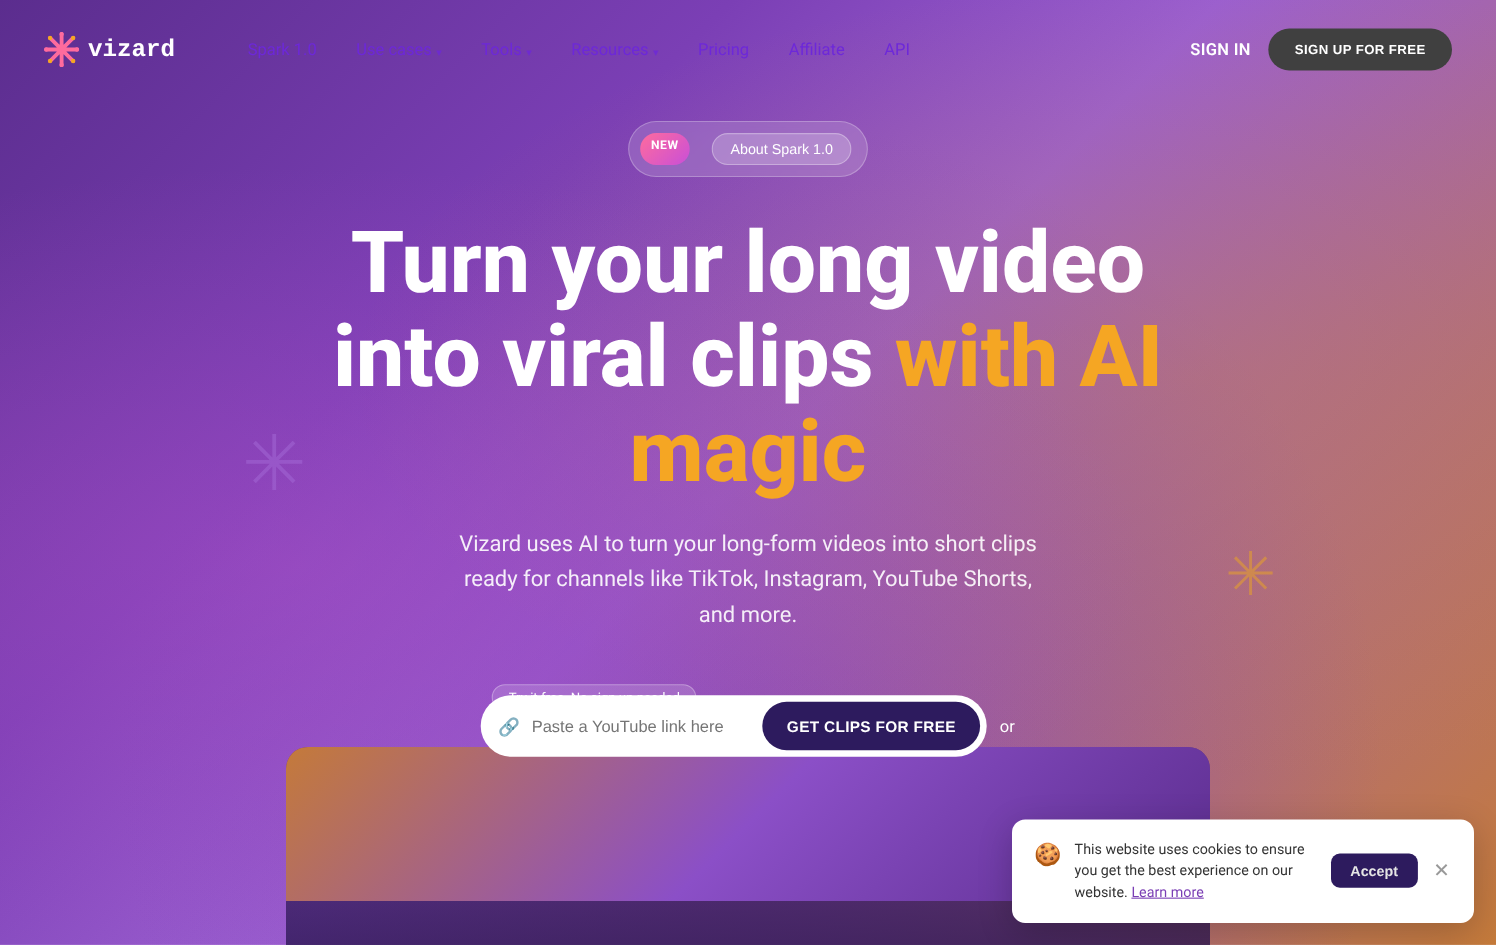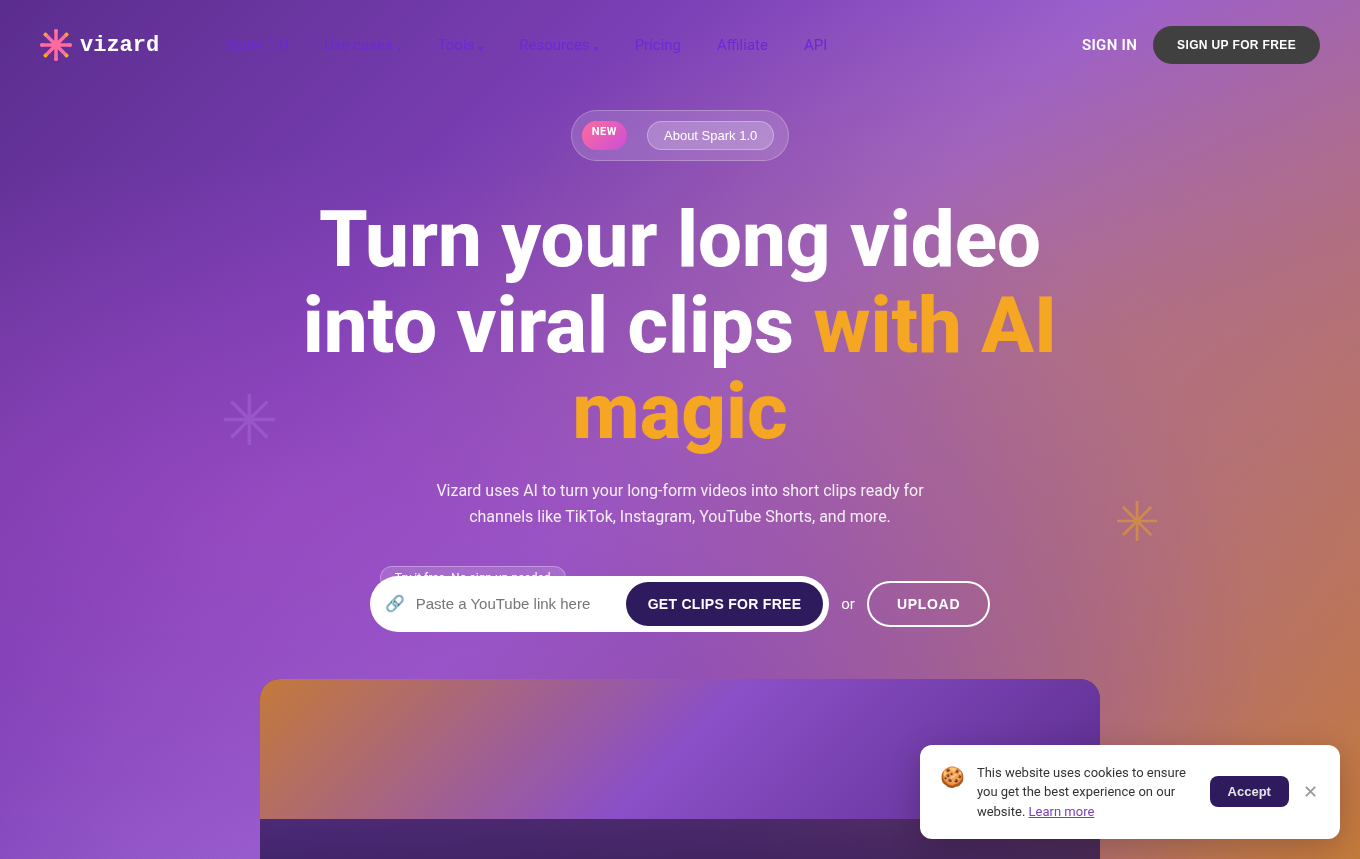--- a/index.html
+++ b/index.html
@@ -177,21 +177,21 @@
       max-width: 900px;
       margin-bottom: 24px;
     }
     .hero-title .highlight {
       color: #f5a623;
     }
 
     
     .hero-subtitle {
       color: rgba(255, 255, 255, 0.9);
-      font-size: 16px;
+      font-size: 20px;
       line-height: 1.6;
       max-width: 540px;
       margin-bottom: 36px;
     }
 
     
     .cta-area {
       position: relative;
       display: flex;
       flex-direction: column;
@@ -202,20 +202,21 @@
       background: rgba(255, 255, 255, 0.15);
       border: 1px solid rgba(255,255,255,0.3);
       color: white;
       font-size: 12px;
       padding: 4px 14px;
       border-radius: 50px;
       margin-bottom: -14px;
       z-index: 2;
       align-self: flex-start;
       margin-left: 10px;
+      margin-top: 12px;
     }
     .cta-row {
       display: flex;
       align-items: center;
       gap: 12px;
     }
     .url-input-wrapper {
       display: flex;
       align-items: center;
       background: white;
@@ -414,21 +415,20 @@
 
   <div class="cta-area">
     <div class="try-free-label">Try it free. No sign up needed</div>
     <div class="cta-row">
       <div class="url-input-wrapper">
         <span class="link-icon">🔗</span>
         <input class="url-input" type="text" placeholder="Paste a YouTube link here" style="">
         <button class="get-clips-btn">GET CLIPS FOR FREE</button>
       </div>
       <span class="or-text">or</span>
-      <button class="upload-btn">UPLOAD</button>
     </div>
   </div>
 </section>
 
 <div class="video-preview">
   <div class="video-thumb"></div>
 </div>
 
 <div class="cookie-banner">
   <span class="cookie-icon">🍪</span>

